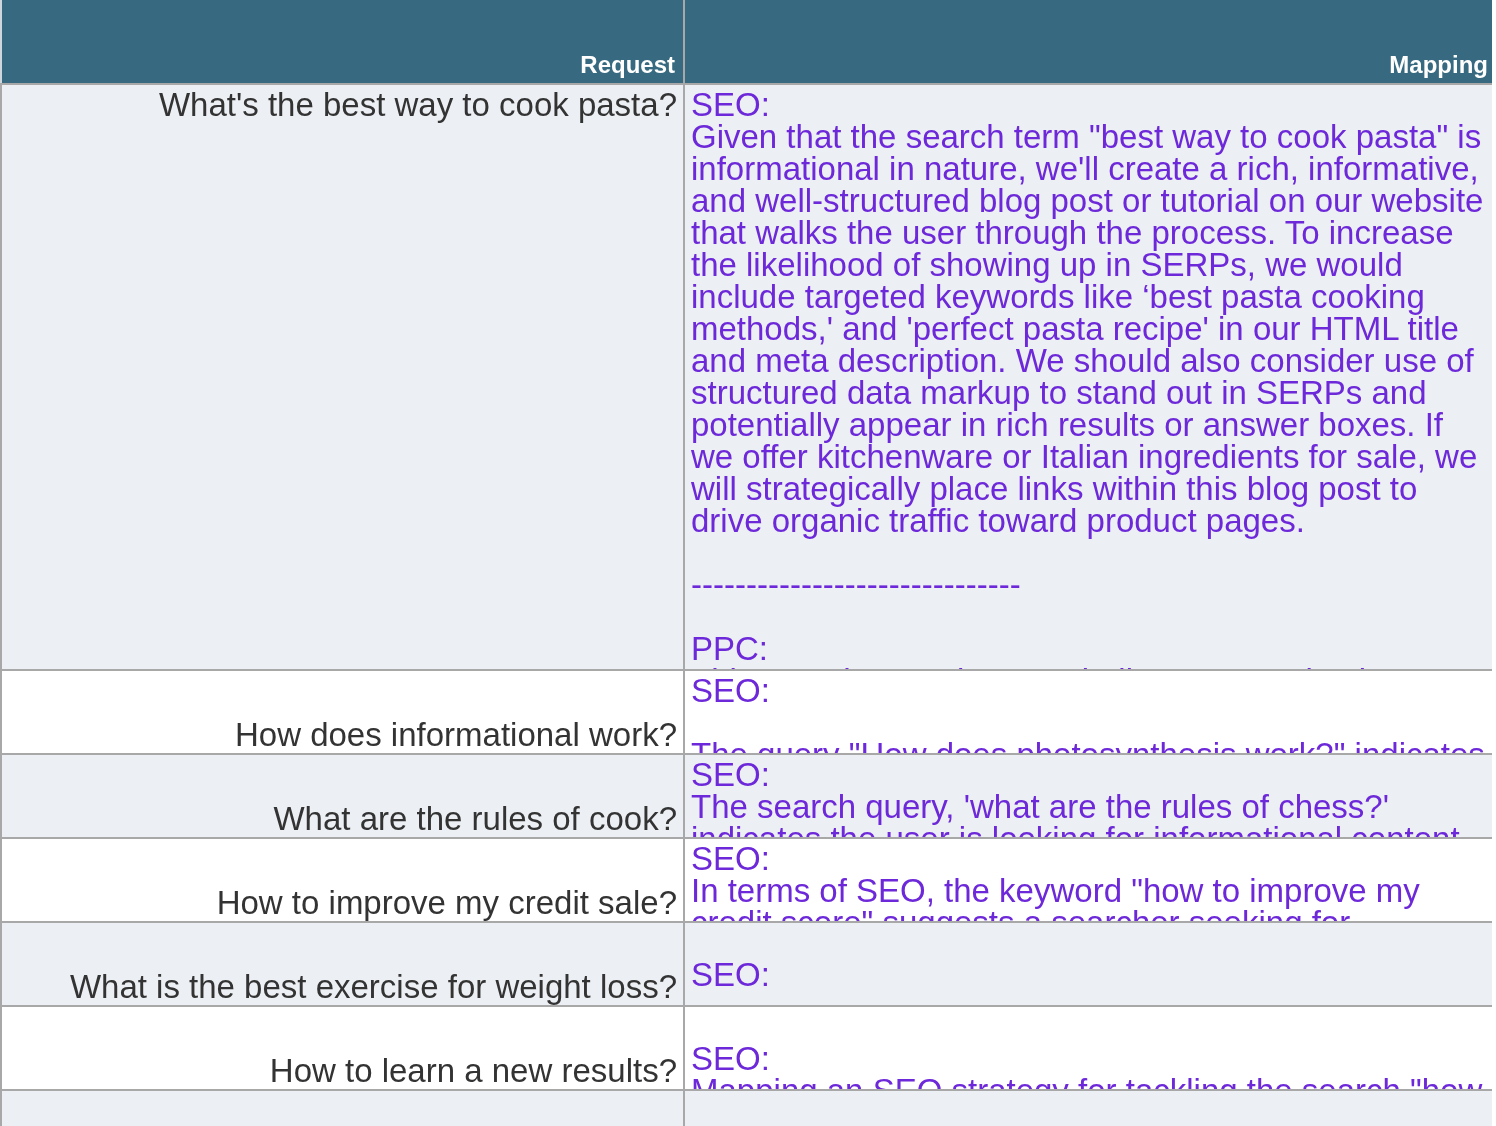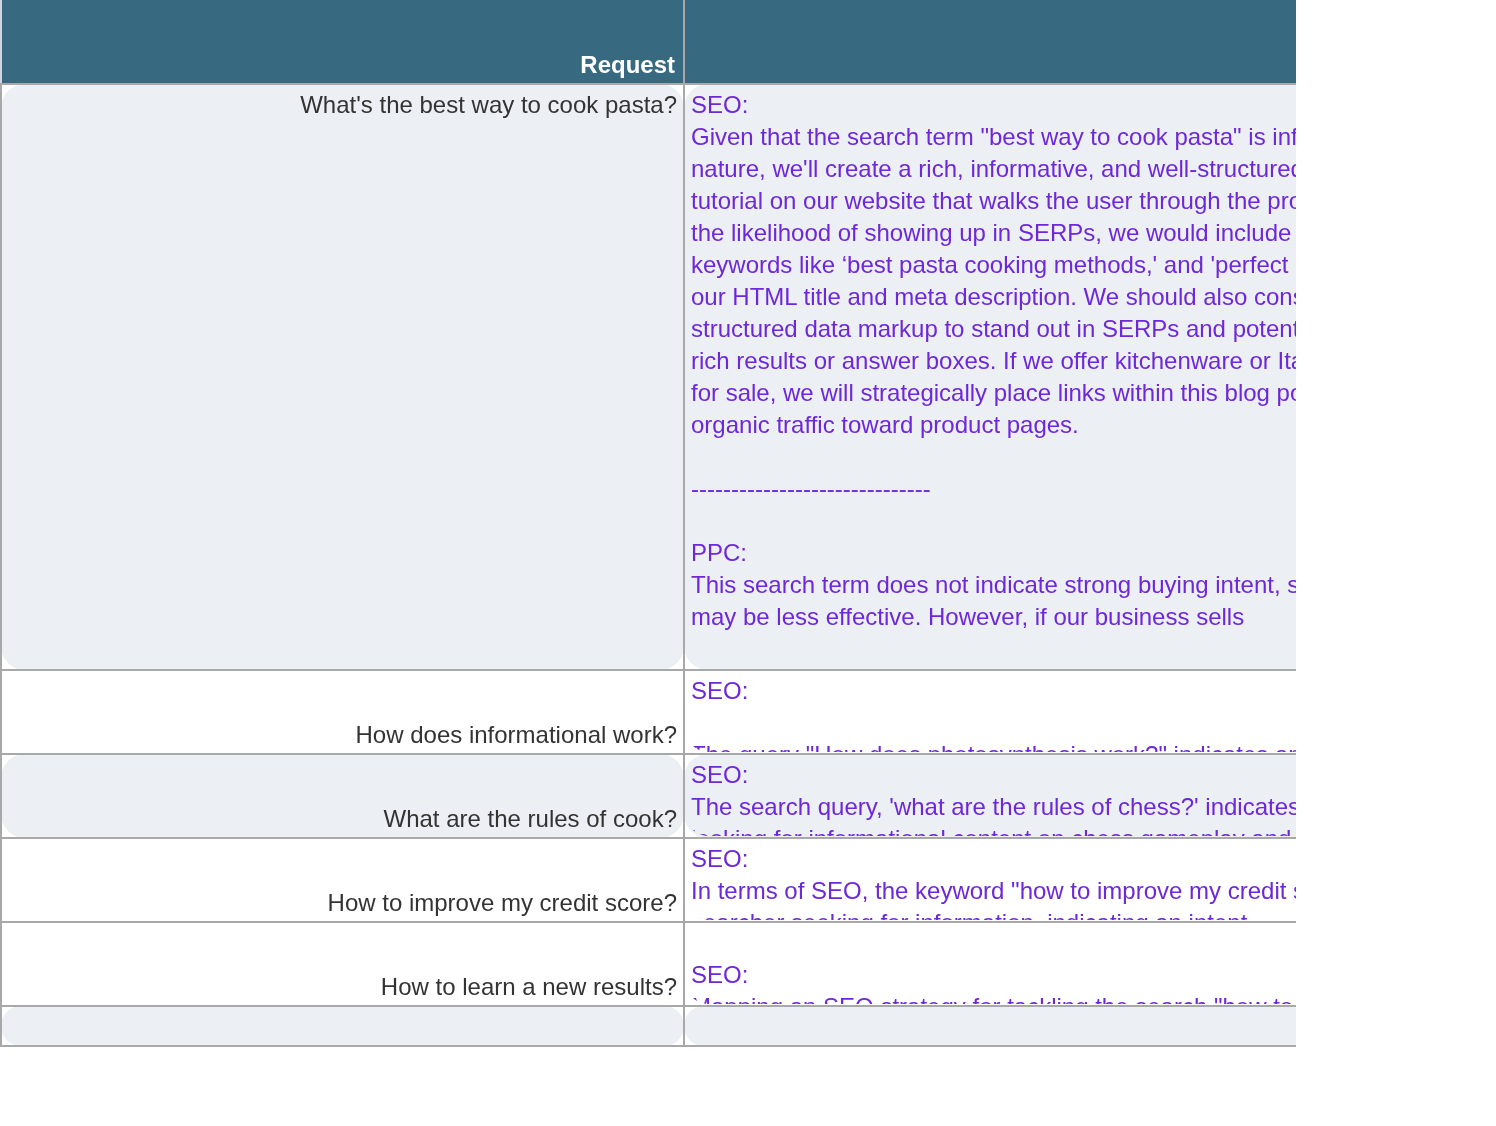--- a/index.html
+++ b/index.html
@@ -9,21 +9,21 @@
       overflow: hidden;
       background: #ffffff;
     }
     body {
       font-family: "Liberation Sans", "DejaVu Sans", sans-serif;
       color: #222;
     }
     .sheet {
       position: absolute;
       left: 0; top: 0;
-      width: 1296px;
+      width: 1492px;
       height: 1126px;
       overflow: hidden;
     }
     table.grid {
       border-collapse: collapse;
       table-layout: fixed;
       width: 1496px;
     }
     col.c-req { width: 683px; }
     col.c-resp { width: 813px; }
@@ -38,24 +38,23 @@
       font-weight: bold;
       font-size: 24px;
       text-align: right;
       height: 84px;
       padding: 0 8px 4px 8px;
       border-color: #a8a8a8;
       border-top: none;
       border-left-color: #cfd6dc;
     }
     .grid tbody td {
-      font-size: 24px;
+      font-size: 33px;
       line-height: 32px;
       height: 84px;
-      border-radius: 24px;
     }
     .grid tbody tr.alt td { background: #eceff3; }
     .grid tbody tr.plain td { background: #ffffff; }
     td.req {
       text-align: right;
       padding: 0 6px 2px 6px;
       color: #333333;
       white-space: nowrap;
     }
     td.resp {
@@ -114,24 +113,31 @@
         </td>
       </tr>
       <tr class="alt row-n">
         <td class="req">What are the rules of cook?</td>
         <td class="resp">
           <div class="resp-inner top-pad-1">SEO:
 The search query, 'what are the rules of chess?' indicates the user is looking for informational content on chess gameplay and</div>
         </td>
       </tr>
       <tr class="plain row-n">
-        <td class="req">How to improve my credit score?</td>
+        <td class="req">How to improve my credit sale?</td>
         <td class="resp">
           <div class="resp-inner top-pad-1">SEO:
 In terms of SEO, the keyword "how to improve my credit score" suggests a searcher seeking for information, indicating an intent</div>
+        </td>
+      </tr>
+      <tr class="alt row-n">
+        <td class="req">What is the best exercise for weight loss?</td>
+        <td class="resp">
+          <div class="resp-inner top-pad-1">
+SEO:</div>
         </td>
       </tr>
       <tr class="plain row-n">
         <td class="req">How to learn a new results?</td>
         <td class="resp">
           <div class="resp-inner top-pad-1">
 SEO:
 Mapping an SEO strategy for tackling the search "how to learn a</div>
         </td>
       </tr>

